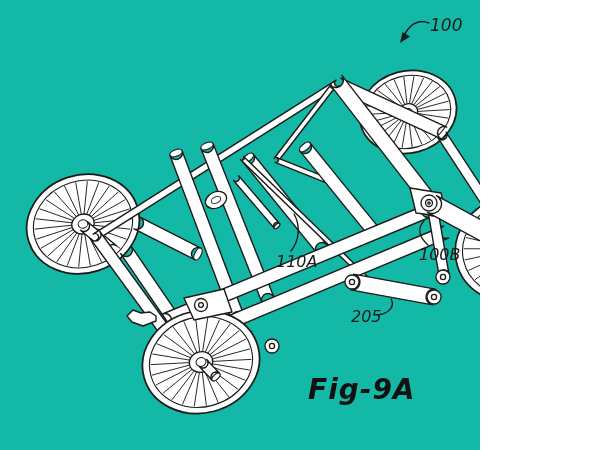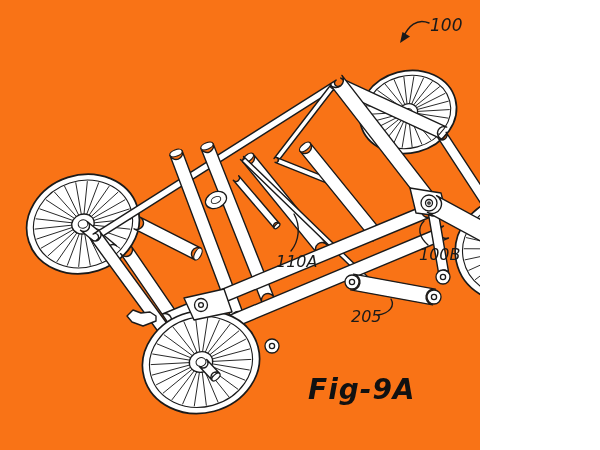--- a/index.html
+++ b/index.html
@@ -1,16 +1,16 @@
 <!DOCTYPE html>
 <html><head>
 <meta charset="utf-8">
 <style>
   html,body{margin:0;padding:0;background:#ffffff;}
-  .page{position:relative;width:480px;height:450px;background:#f97316;overflow:hidden;
+  .page{position:relative;width:480px;height:450px;background:#14b8a6;overflow:hidden;
         font-family:"DejaVu Sans",sans-serif;}
   svg{display:block;}
   .ldr{fill:none;stroke:#1a1a1a;stroke-width:1.4;stroke-linecap:round;}
   .ah{fill:#1a1a1a;stroke:none;}
   .ref{font:italic 16px "DejaVu Sans",sans-serif;fill:#1a1a1a;}
   .ref-lg{font:italic 17px "DejaVu Sans",sans-serif;fill:#1a1a1a;}
   .caption{font:italic 700 28px "DejaVu Sans",sans-serif;fill:#111;letter-spacing:1px;}
 </style>
 </head>
 <body>

